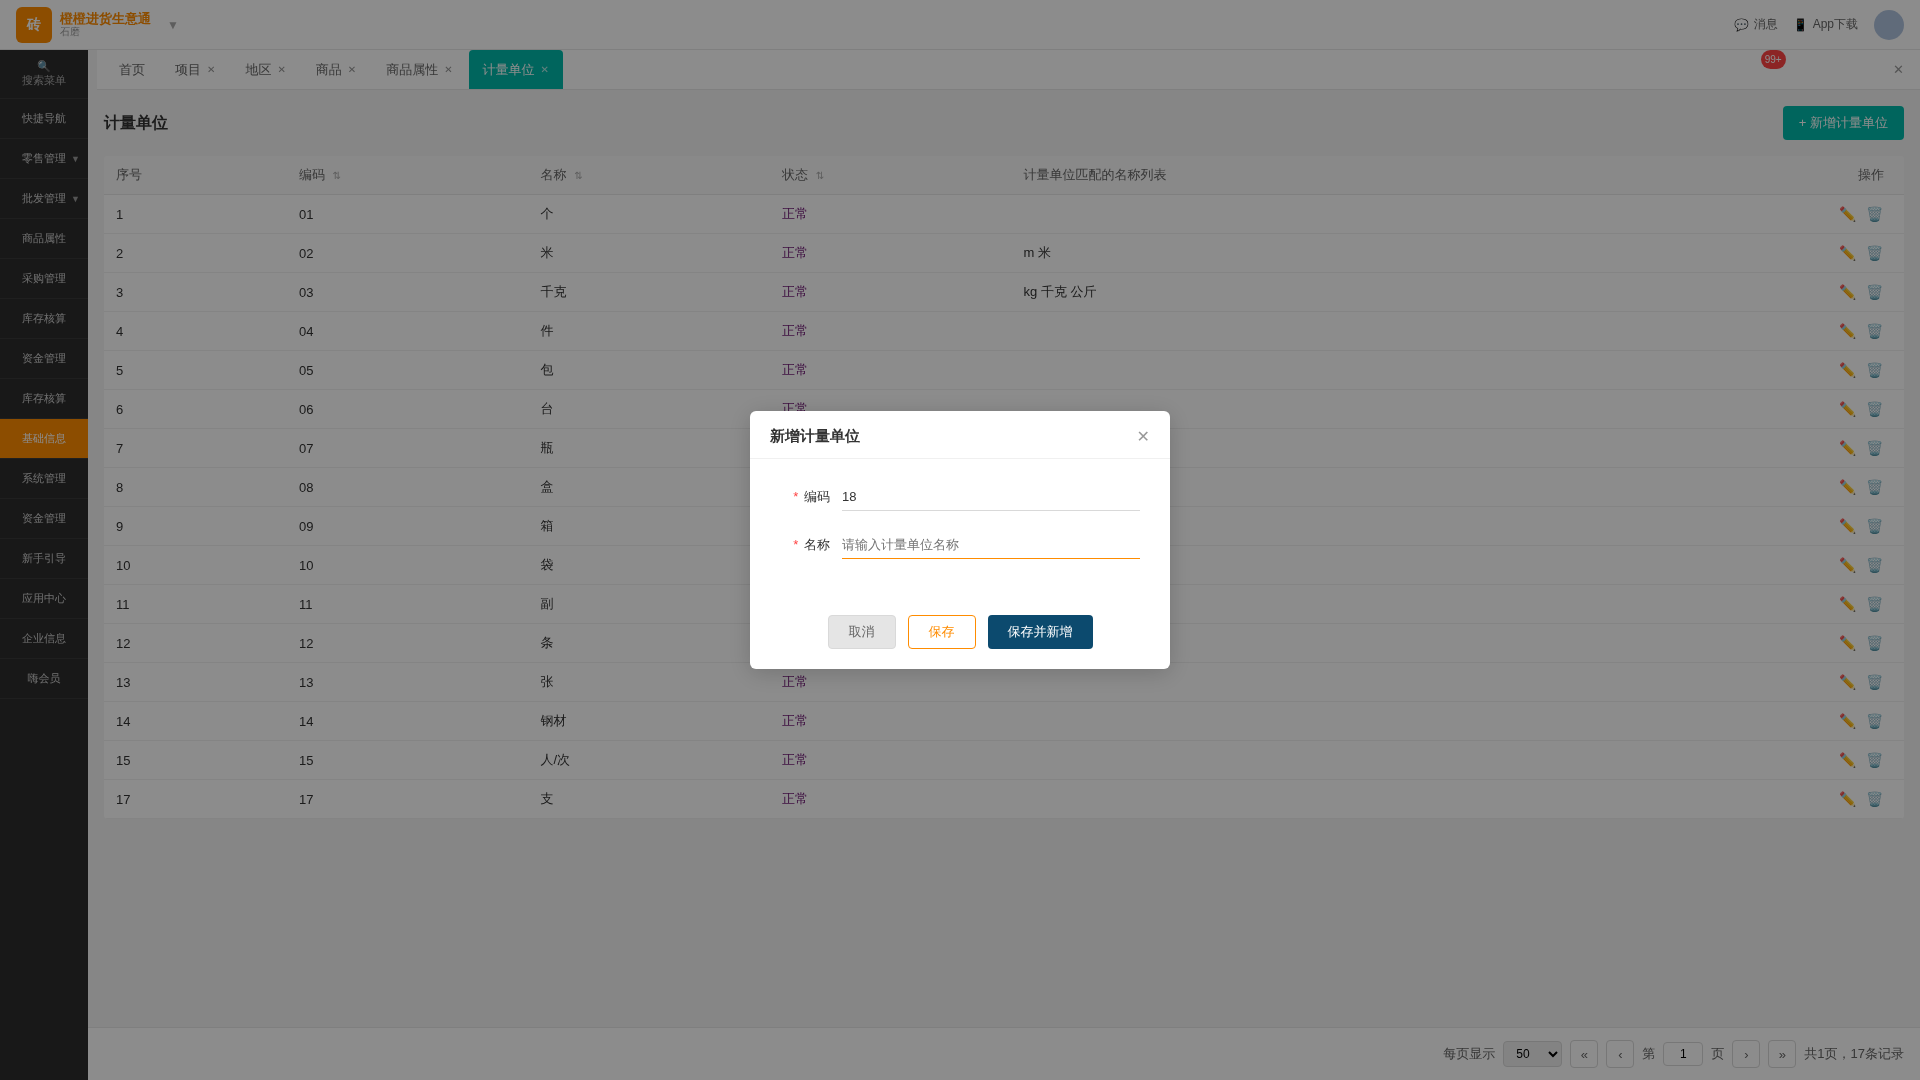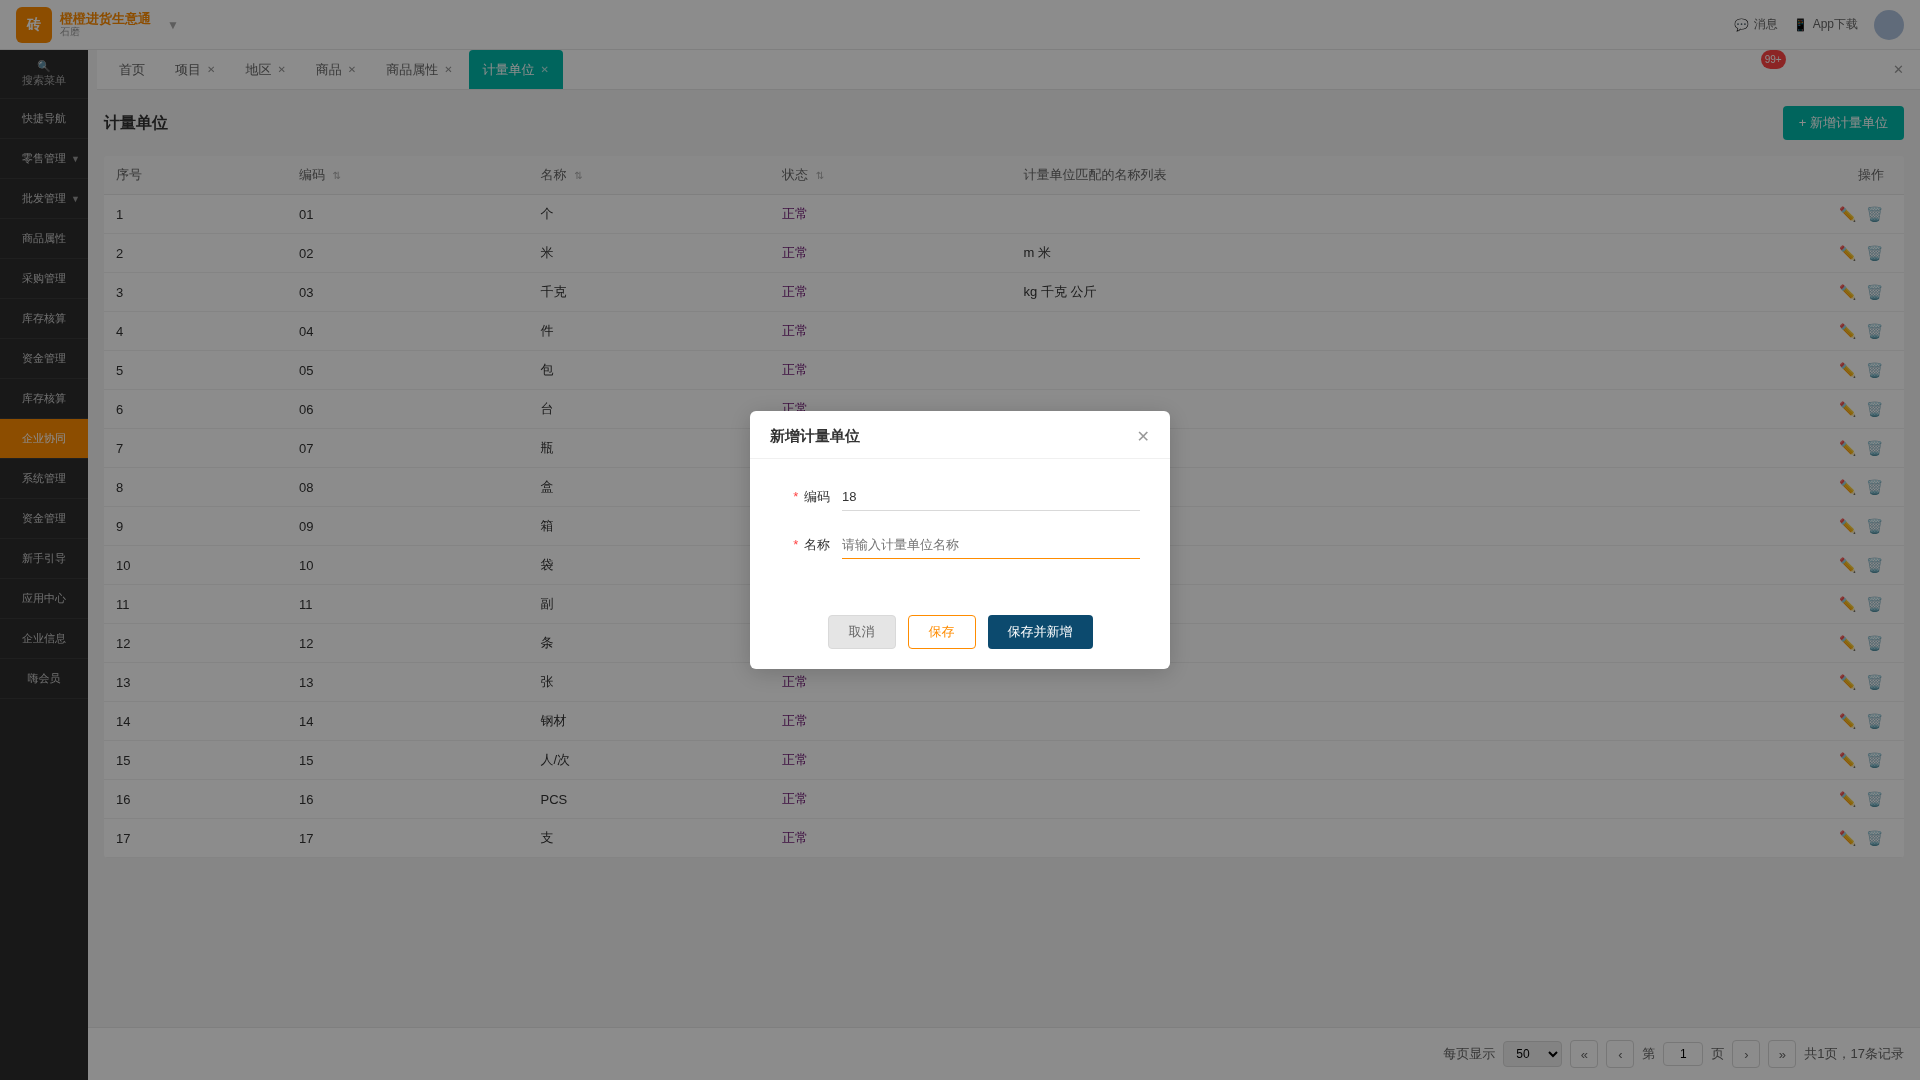--- a/index.html
+++ b/index.html
@@ -422,21 +422,21 @@
     <div class="sidebar-nav-item">
       <span>库存核算</span>
     </div>
     <div class="sidebar-nav-item">
       <span>资金管理</span>
     </div>
     <div class="sidebar-nav-item">
       <span>库存核算</span>
     </div>
     <div class="sidebar-nav-item active">
-      <span>企业协同</span>
+      <span>基础信息</span>
     </div>
     <div class="sidebar-nav-item">
       <span>系统管理</span>
     </div>
     <div class="sidebar-nav-item">
       <span>资金管理</span>
     </div>
     <div class="sidebar-nav-item">
       <span>新手引导</span>
     </div>
@@ -689,33 +689,20 @@
       <td><span class="status-normal">正常</span></td>
       <td></td>
       <td style="text-align:right;padding-right:20px;">
         <div class="action-icons" style="justify-content:flex-end;">
           <span class="action-icon" title="编辑">✏️</span>
           <span class="action-icon" title="删除">🗑️</span>
         </div>
       </td>
     </tr>
               <tr>
-      <td>16</td>
-      <td>16</td>
-      <td>PCS</td>
-      <td><span class="status-normal">正常</span></td>
-      <td></td>
-      <td style="text-align:right;padding-right:20px;">
-        <div class="action-icons" style="justify-content:flex-end;">
-          <span class="action-icon" title="编辑">✏️</span>
-          <span class="action-icon" title="删除">🗑️</span>
-        </div>
-      </td>
-    </tr>
-              <tr>
       <td>17</td>
       <td>17</td>
       <td>支</td>
       <td><span class="status-normal">正常</span></td>
       <td></td>
       <td style="text-align:right;padding-right:20px;">
         <div class="action-icons" style="justify-content:flex-end;">
           <span class="action-icon" title="编辑">✏️</span>
           <span class="action-icon" title="删除">🗑️</span>
         </div>

